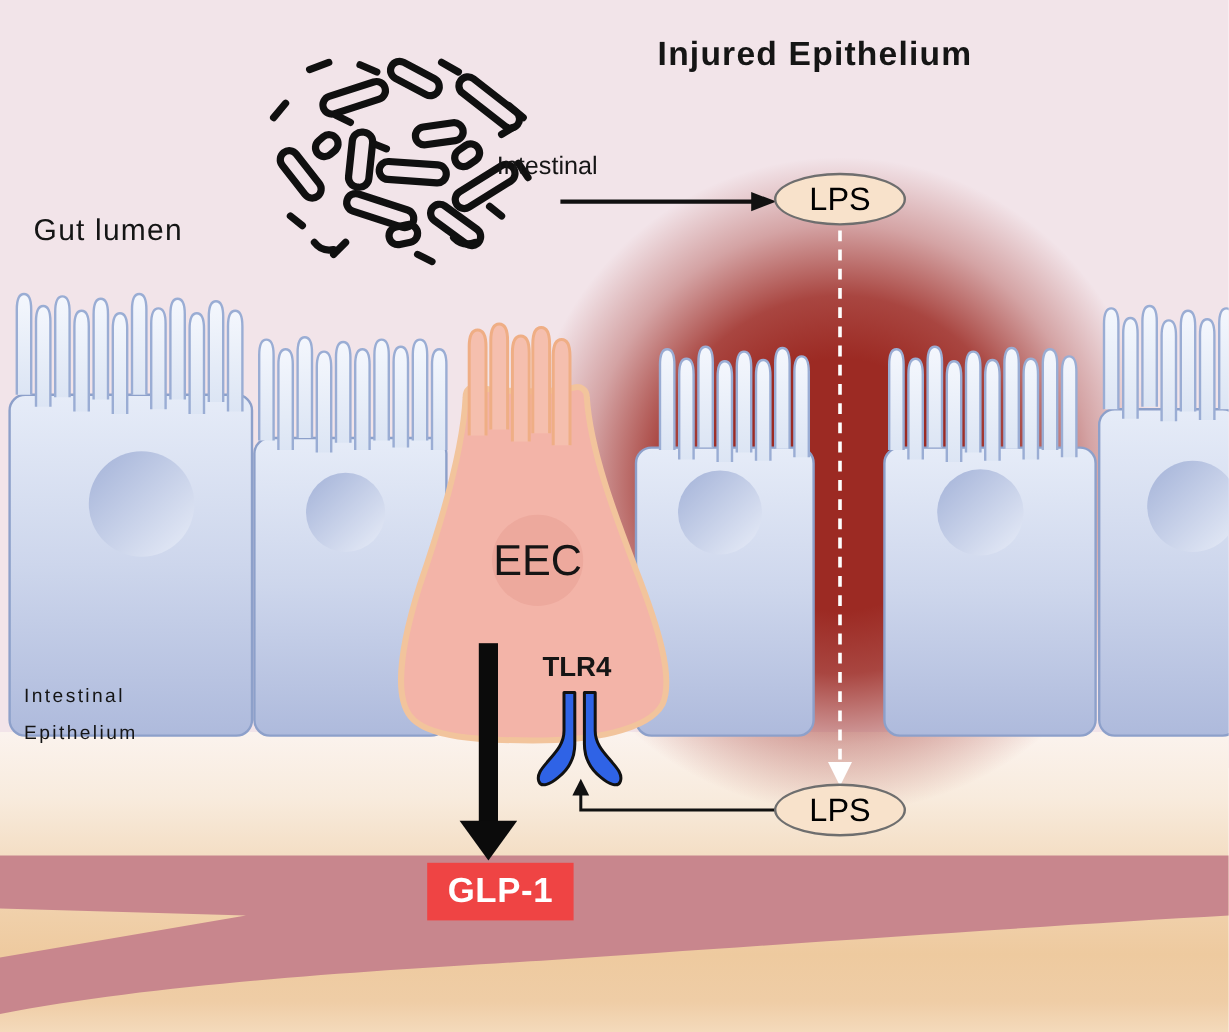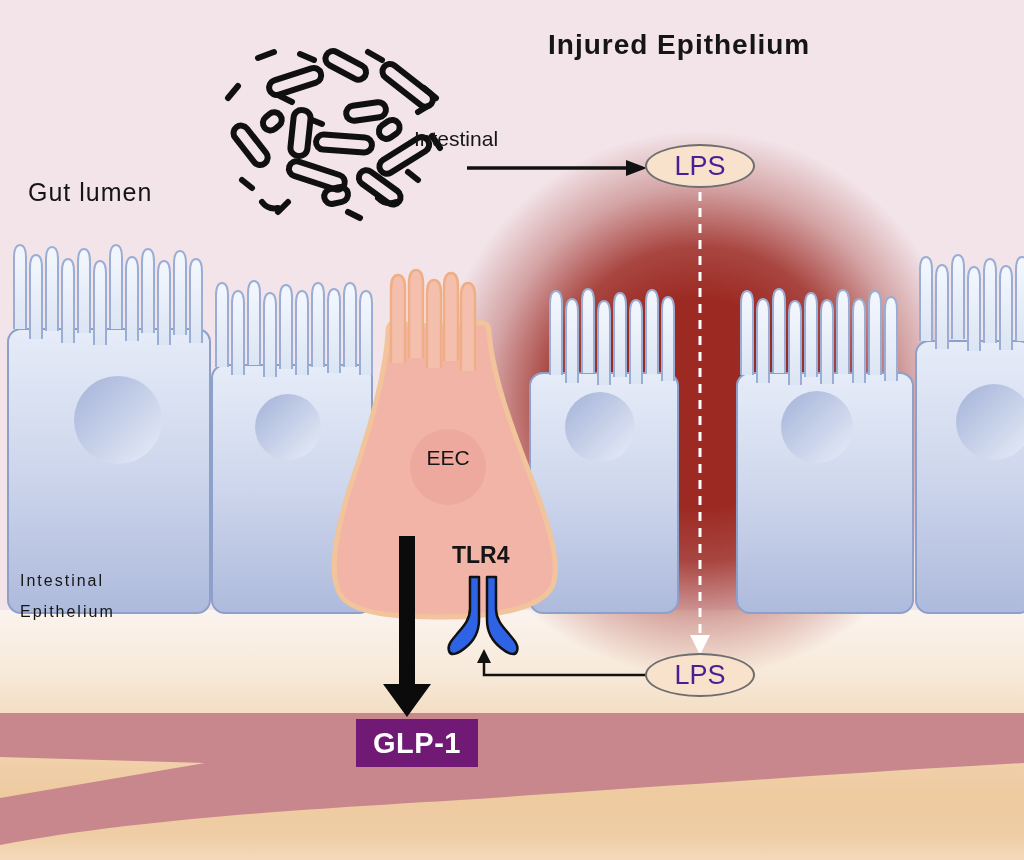--- a/index.html
+++ b/index.html
@@ -30,27 +30,27 @@
   .rod{fill:none;stroke:#101010;stroke-width:6;}
   .dash{fill:none;stroke:#101010;stroke-width:6;stroke-linecap:round;}
   .tlr{fill:#2f63e6;stroke:#111;stroke-width:2.5;stroke-linejoin:round;}
   .arrowline{stroke:#111;fill:none;}
   
   .lbl{color:#151515;white-space:nowrap;}
   .lbl-gut{left:28px;top:178px;font-size:25px;letter-spacing:1px;}
   .lbl-injured{left:548px;top:29px;font-size:28px;letter-spacing:1px;font-weight:bold;}
   .lbl-microbiota{left:414px;top:127px;font-size:21px;}
   .lbl-intest{left:20px;top:565px;font-size:16px;letter-spacing:2px;line-height:31px;white-space:normal;width:160px;}
-  .lbl-eec{left:398px;top:446px;width:100px;text-align:center;font-size:21px;}
+  .lbl-eec{left:398px;top:446px;width:100px;text-align:center;font-size:36px;}
   .lbl-tlr4{left:452px;top:542px;font-size:23px;font-weight:bold;}
   .oval{width:110px;height:44px;border-radius:50%;background:#f8e2cb;border:2px solid #6e6e6e;
-    display:flex;align-items:center;justify-content:center;font-size:27px;color:#4c1d95;box-sizing:border-box;}
+    display:flex;align-items:center;justify-content:center;font-size:27px;color:#000000;box-sizing:border-box;}
   .oval-top{left:645px;top:144px;}
   .oval-bottom{left:645px;top:653px;}
-  .glp1{left:356px;top:719px;width:122px;height:48px;background:#701a75;color:#fff;
+  .glp1{left:356px;top:719px;width:122px;height:48px;background:#ef4444;color:#fff;
     font-size:29px;font-weight:bold;display:flex;align-items:center;justify-content:center;letter-spacing:.5px;}
 </style>
 </head>
 <body>
 
 <div id="stage">
 
   <div class="bg-lumen"></div>
   <div class="bg-sub"></div>
   <div class="injury"></div>

